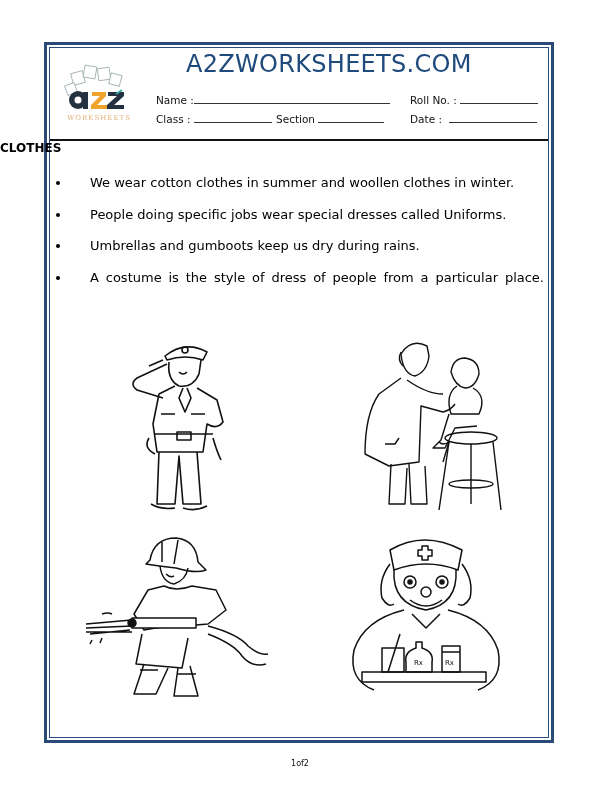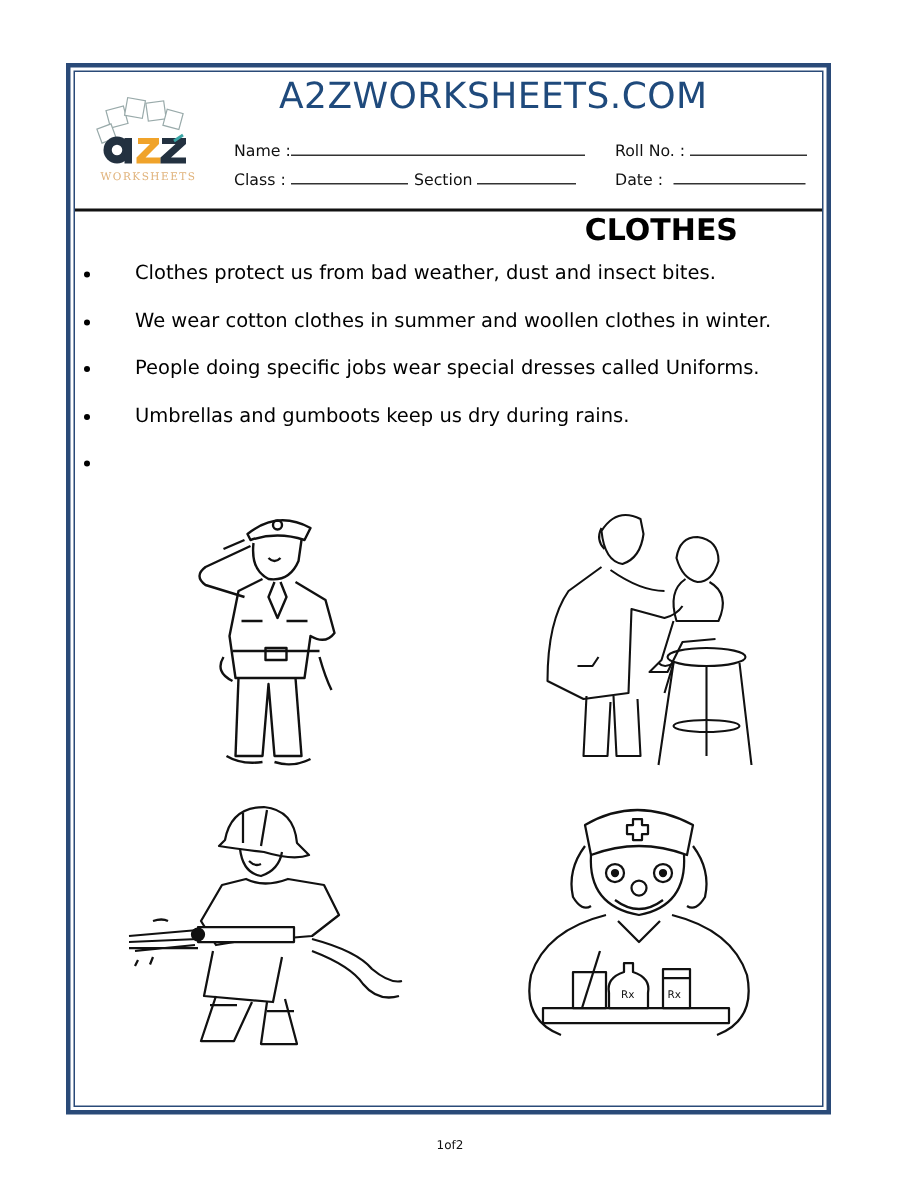--- a/index.html
+++ b/index.html
@@ -8,22 +8,22 @@
     .outer-border { position: absolute; left: 44px; top: 42px; width: 504px; height: 695px;
                     border: 3px solid #2a4a78; }
     .inner-border { position: absolute; left: 49px; top: 47px; width: 498px; height: 689px;
                     border: 1px solid #2a4a78; }
     .header-divider { position: absolute; left: 50px; top: 139px; width: 498px; height: 2px; background: #111; }
     .logo { position: absolute; left: 58px; top: 62px; width: 82px; height: 64px; }
     .site-title { position: absolute; left: 186px; top: 50px; font-size: 24px; font-weight: normal;
                   color: #1f4a7c; letter-spacing: 0.3px; white-space: nowrap; }
     .field { position: absolute; font-size: 10.5px; color: #111; white-space: nowrap; }
     .field .line { display: inline-block; border-bottom: 1px solid #333; height: 10px; vertical-align: baseline; }
-    .page-title { position: absolute; left: 0; width: 492px; top: 141px; text-align: right;
-                  font-size: 20px; font-weight: bold; }
+    .page-title { position: absolute; left: 0; width: 492px; top: 141px; text-align: left;
+                  font-size: 12px; font-weight: bold; }
     .bullets { position: absolute; left: 50px; top: 174px; width: 500px; margin: 0; padding: 0; list-style: none; }
     .bullets li { position: relative; height: 31.5px; font-size: 13px; line-height: 18px; }
     .bullets li .dot { position: absolute; left: 6px; top: 7px; width: 4px; height: 4px; border-radius: 50%; background: #000; }
     .bullets li .txt { position: absolute; left: 40px; top: 0; width: 454px; }
     .bullets li.justify .txt { text-align: justify; text-align-last: justify; }
     .pic { position: absolute; }
     .footer { position: absolute; left: 0; width: 600px; top: 747px; text-align: center; font-size: 8px; color: #111; margin-top: 12px; }
     svg { display: block; }
   </style>
 </head>
@@ -73,36 +73,33 @@
   <span class="line" style="width:88px; margin-left:4px;"></span>
 </div>
 
 <div class="header-divider"></div>
 
 <div class="page-title">CLOTHES</div>
 
 <ul class="bullets">
   <li>
       <span class="dot"></span>
-      <span class="txt">Clothes protect us from bad weather, dust and insect bites.</span>
-    </li>
-  <li>
-      <span class="dot"></span>
       <span class="txt">We wear cotton clothes in summer and woollen clothes in winter.</span>
     </li>
   <li>
       <span class="dot"></span>
       <span class="txt">People doing specific jobs wear special dresses called Uniforms.</span>
     </li>
   <li>
       <span class="dot"></span>
       <span class="txt">Umbrellas and gumboots keep us dry during rains.</span>
     </li>
   <li class="justify">
       <span class="dot"></span>
+      <span class="txt">A costume is the style of dress of people from a particular place.</span>
     </li>
 </ul>
 
 <div class="pic" style="left:115px; top:334px;">
   <svg width="120" height="185" viewBox="0 0 120 185" fill="none" stroke="#111" stroke-width="1.6" stroke-linejoin="round">
     <path d="M50 22 q20-16 42-4 l-4 8 q-18-6-36 0z" fill="#fff"></path>
     <circle cx="70" cy="16" r="3"></circle>
     <path d="M54 28 q-2 18 10 24 q14 2 20-12 l2-14"></path>
     <path d="M64 38 q4 4 8 0"></path>
     <path d="M52 30 l-30 14 q-8 6 0 12 l26 8"></path>

